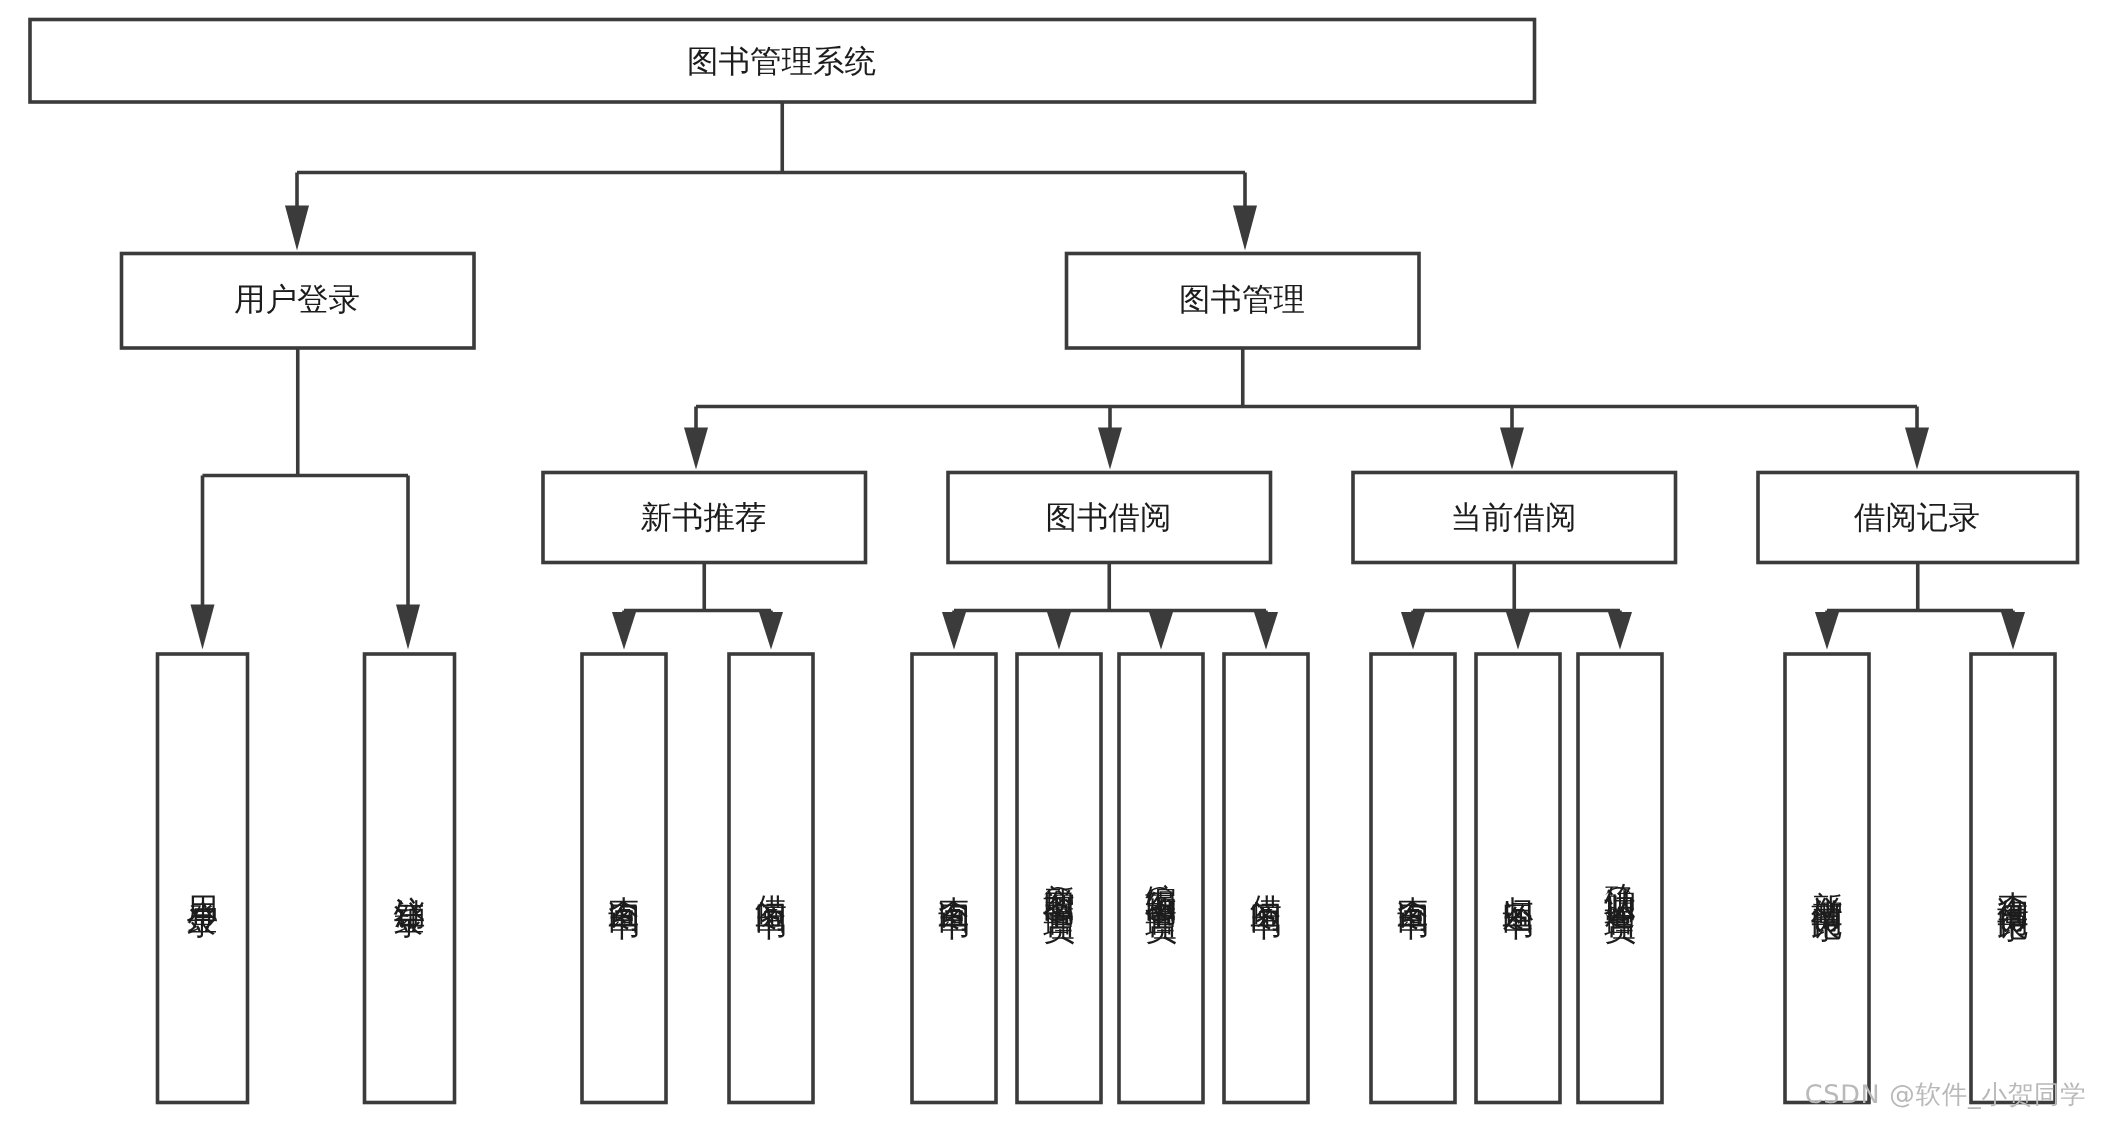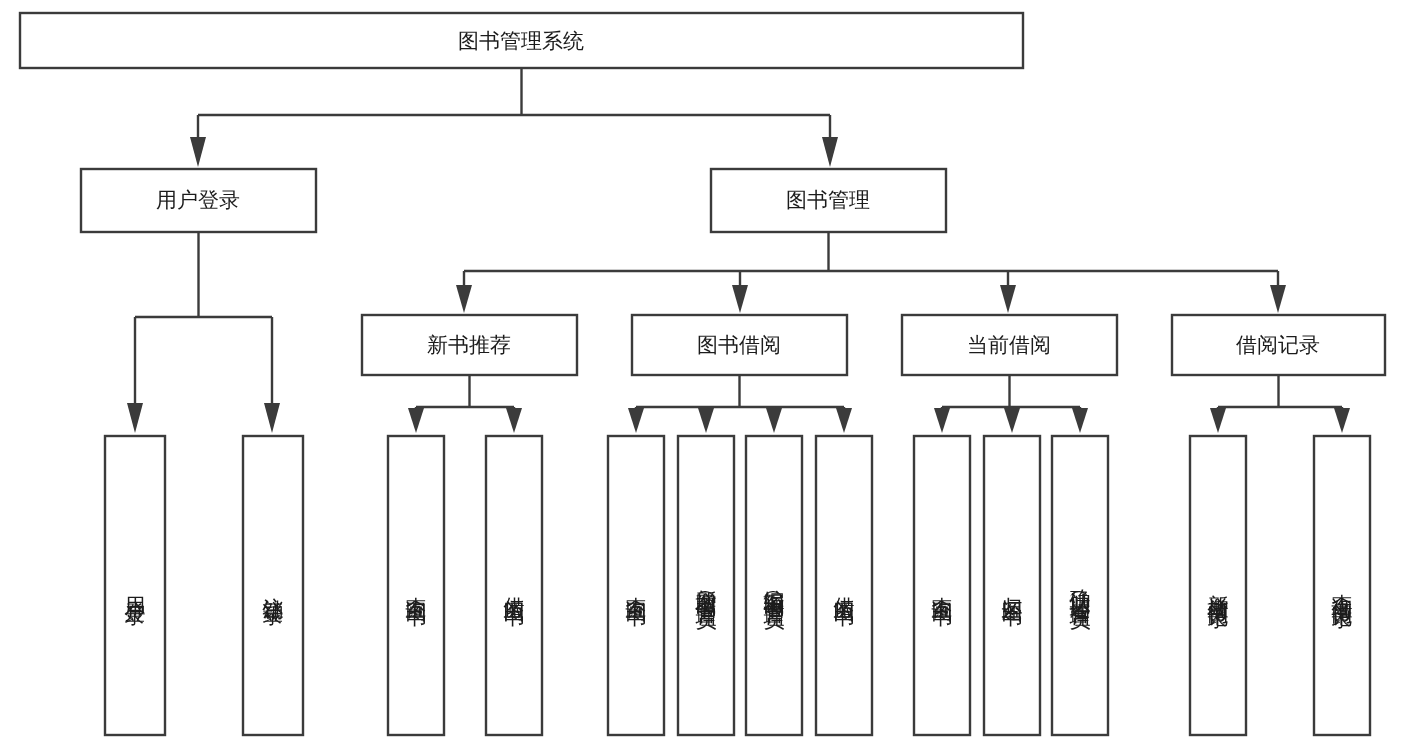--- a/index.html
+++ b/index.html
@@ -216,14 +216,15 @@
   <div class="node-label-v" style="left:608px; top:436px; width:56px; height:299px;">查询图书</div>
   <div class="node-label-v" style="left:678px; top:436px; width:56px; height:299px;">新增图书（管理员）</div>
   <div class="node-label-v" style="left:746px; top:436px; width:56px; height:299px;">编辑图书（管理员）</div>
   <div class="node-label-v" style="left:816px; top:436px; width:56px; height:299px;">借阅图书</div>
   <div class="node-label-v" style="left:914px; top:436px; width:56px; height:299px;">查询图书</div>
   <div class="node-label-v" style="left:984px; top:436px; width:56px; height:299px;">归还图书</div>
   <div class="node-label-v" style="left:1052px; top:436px; width:56px; height:299px;">确认归还（管理员）</div>
   <div class="node-label-v" style="left:1190px; top:436px; width:56px; height:299px;">新增借阅记录</div>
   <div class="node-label-v" style="left:1314px; top:436px; width:56px; height:299px;">查询借阅记录</div>
 
+  <div class="watermark">CSDN @软件_小贺同学</div>
 
 </div>
 
 </body></html>

